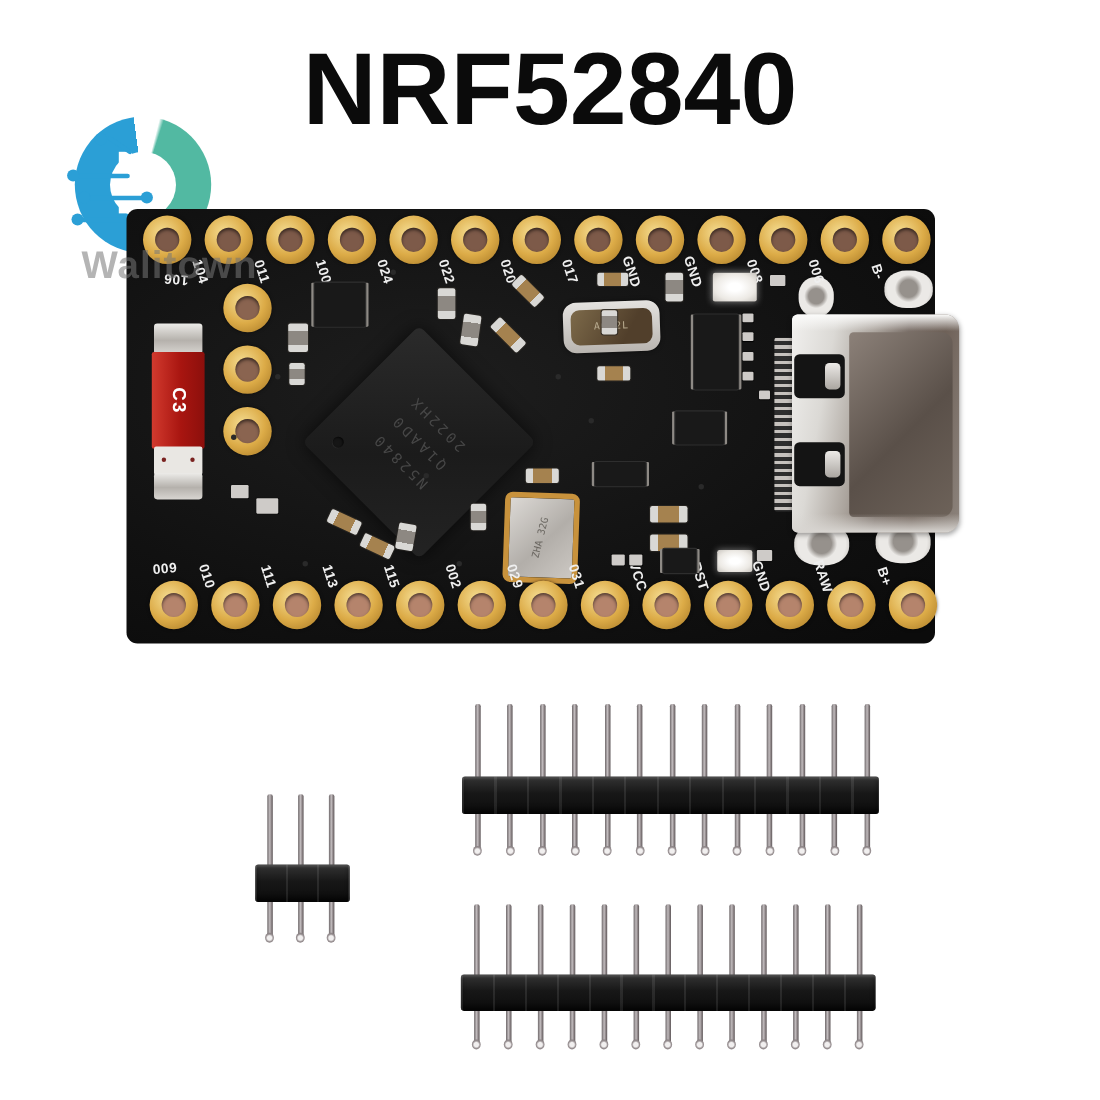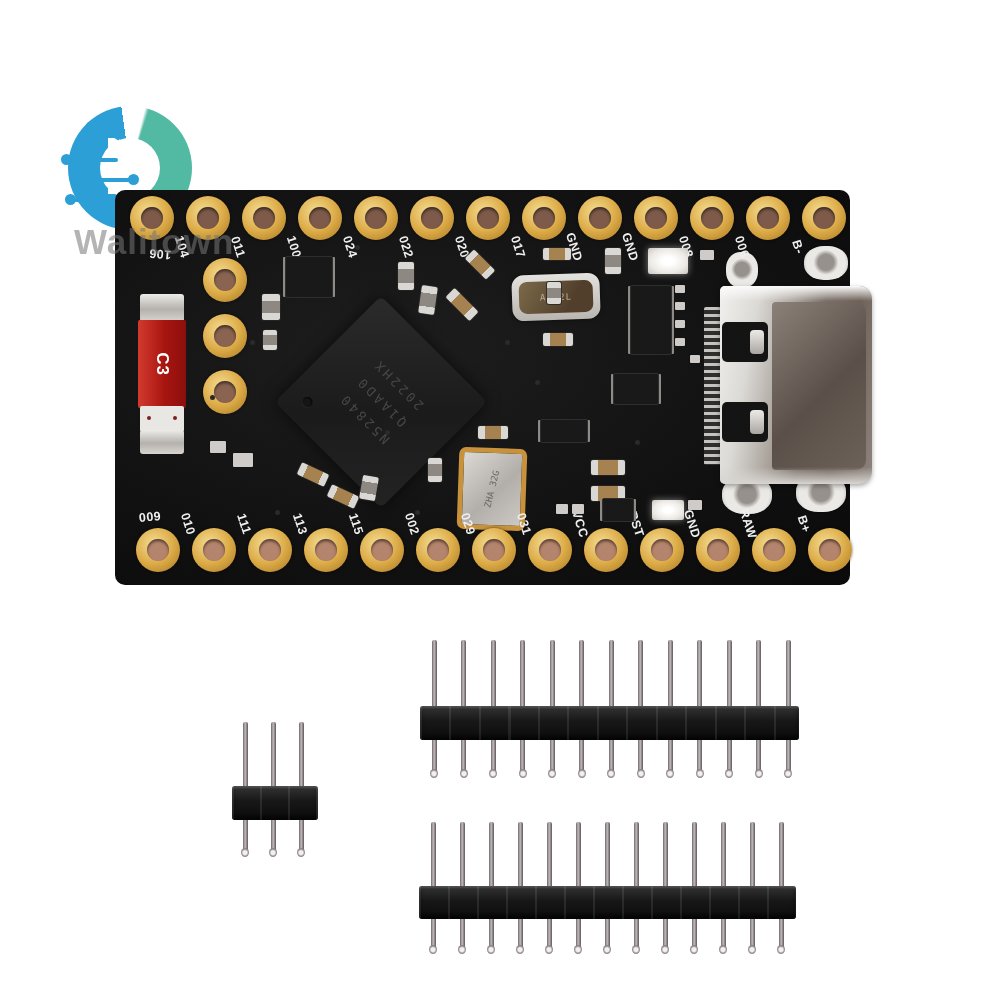--- a/index.html
+++ b/index.html
@@ -103,20 +103,21 @@
   .hbody{position:absolute;border-radius:3px;
         background:linear-gradient(180deg,#343434,#171717 45%,#0c0c0c);
         box-shadow:inset 0 2px 2px rgba(255,255,255,.14),inset 0 -4px 5px rgba(0,0,0,.65);}
   .hbody .segs{position:absolute;inset:0;border-radius:3px;}
 </style>
 </head>
 <body>
 
 <div class="canvas">
 
+  <div class="title">NRF52840</div>
 
   <div>
     <div class="logo-ring"></div>
     <div class="logo-notch"></div>
     <div class="trace" style="left:96px;top:130px;width:26px;transform:rotate(34deg);"></div>
     <div class="trace-dot" style="left:86px;top:121px;"></div>
     <div class="trace" style="left:70px;top:158px;width:48px;"></div>
     <div class="trace-dot" style="left:61px;top:154px;"></div>
     <div class="trace" style="left:80px;top:178px;width:52px;"></div>
     <div class="trace-dot" style="left:71px;top:174px;"></div>

